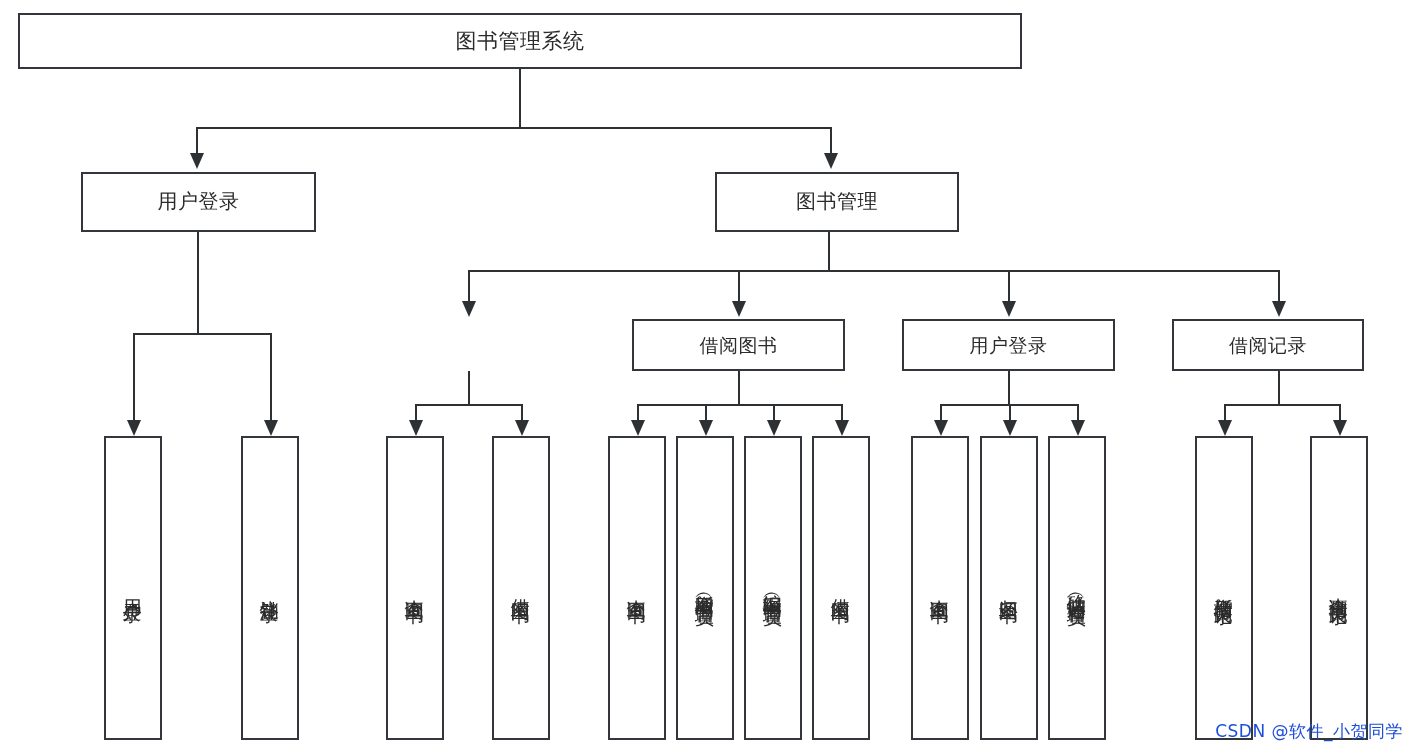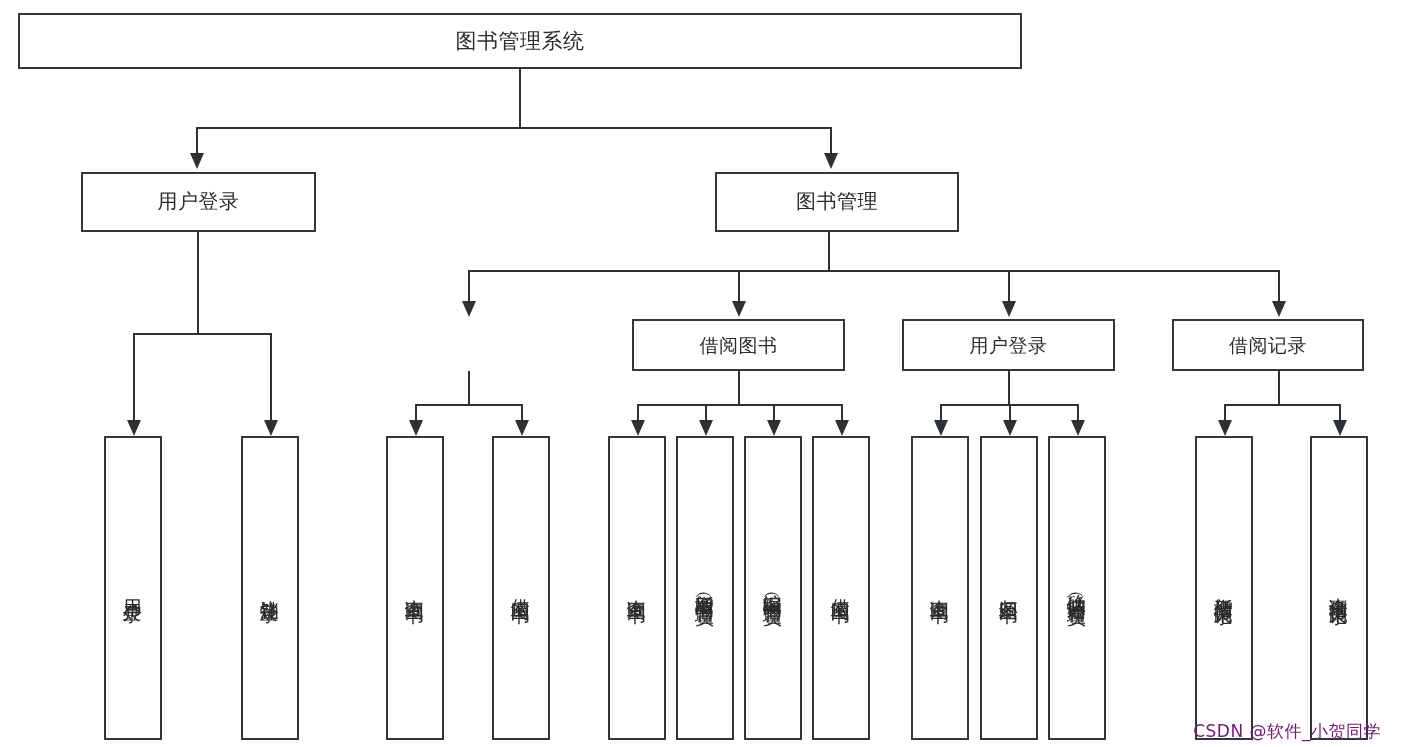--- a/index.html
+++ b/index.html
@@ -63,24 +63,24 @@
     position: absolute;
     width: 0;
     height: 0;
     border-left: 7px solid transparent;
     border-right: 7px solid transparent;
     border-top: 16px solid #2e3134;
   }
   
   #watermark {
     position: absolute;
-    right: 24px;
+    right: 2px;
     bottom: 4px;
     font-size: 17px;
-    color: #701a75;
+    color: #1d4ed8;
     letter-spacing: 0.5px;
     white-space: nowrap;
     user-select: none;
   }
 </style>
 </head>
 <body>
 
 <div id="canvas">
 

